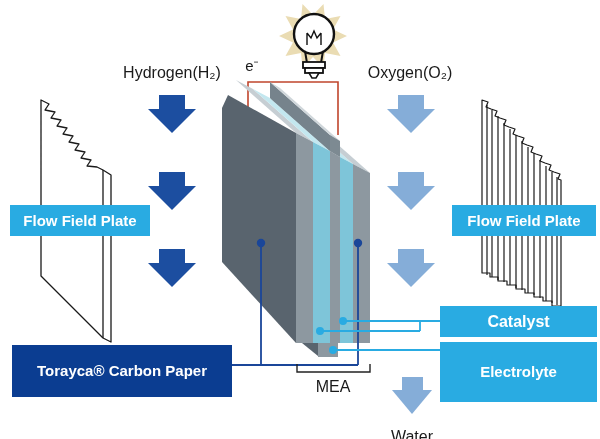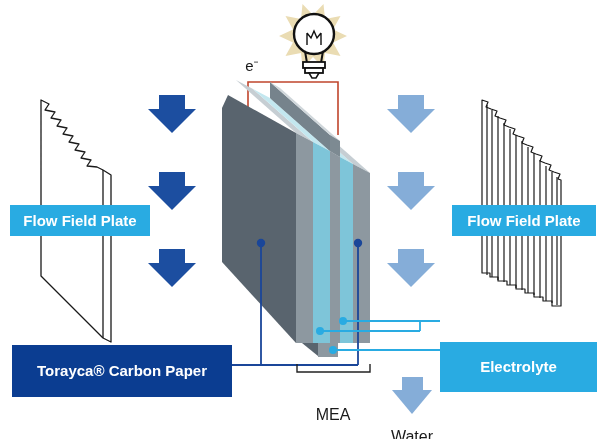--- a/index.html
+++ b/index.html
@@ -147,34 +147,37 @@
       <path d="M420,321 L420,331"></path>
     </g>
     <path d="M333,350 L440,350" stroke="#29ABE2" stroke-width="1.8" fill="none"></path>
     <circle cx="343" cy="321" r="4" fill="#29ABE2"></circle>
     <circle cx="320" cy="331" r="4" fill="#29ABE2"></circle>
     <circle cx="333" cy="350" r="4" fill="#29ABE2"></circle>
 
     <path d="M297,364 L297,372 L370,372 L370,364" fill="none" stroke="#222" stroke-width="1.4"></path>
   </svg>
 
+  <div class="txt" style="left:110px;top:64px;width:124px;">Hydrogen(H₂)</div>
 
+  <div class="txt" style="left:348px;top:64px;width:124px;">Oxygen(O₂)</div>
 
   <div class="txt small-sup" style="left:238px;top:58px;width:28px;">e⁻</div>
 
   <div class="txt" style="left:382px;top:416px;width:60px;margin-top:12px;">Water</div>
 
-  <div class="txt" style="left:305px;top:378px;width:56px;margin-top:28px;">MEA</div>
+  <div class="txt" style="left:305px;top:378px;width:56px;">MEA</div>
 
   <div class="box cyanbox" style="left:10px;top:205px;width:140px;height:31px;">Flow Field Plate</div>
 
   <div class="box cyanbox" style="left:452px;top:205px;width:144px;height:31px;">Flow Field Plate</div>
 
+  <div class="box cyanbox" style="left:440px;top:306px;width:157px;height:31px;font-size:16px;">Catalyst</div>
 
-  <div class="box cyanbox" style="left:440px;top:342px;width:157px;height:50px;">
+  <div class="box cyanbox" style="left:440px;top:342px;width:157px;height:60px;">
     <span>Electrolyte</span>
   </div>
 
   <div class="box navybox" style="left:0px;top:345px;width:220px;height:52px;margin-left:12px;">
     <span>Torayca® Carbon Paper</span>
   </div>
 
 </div>
 
 </body></html>

